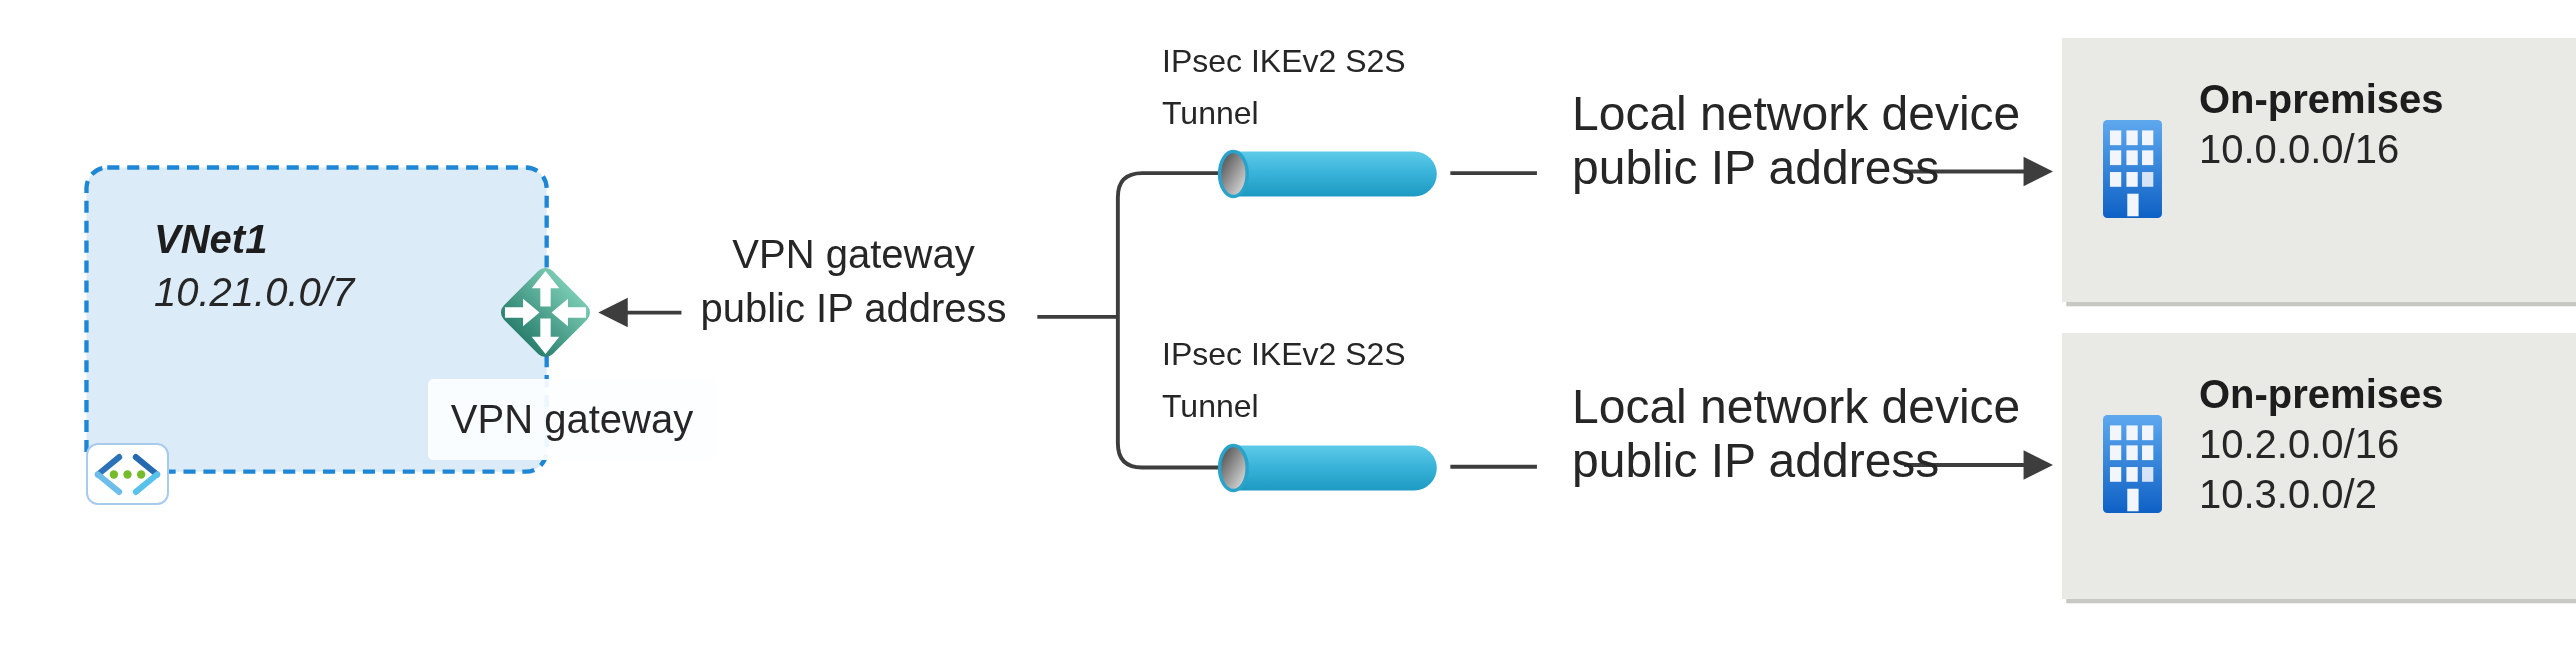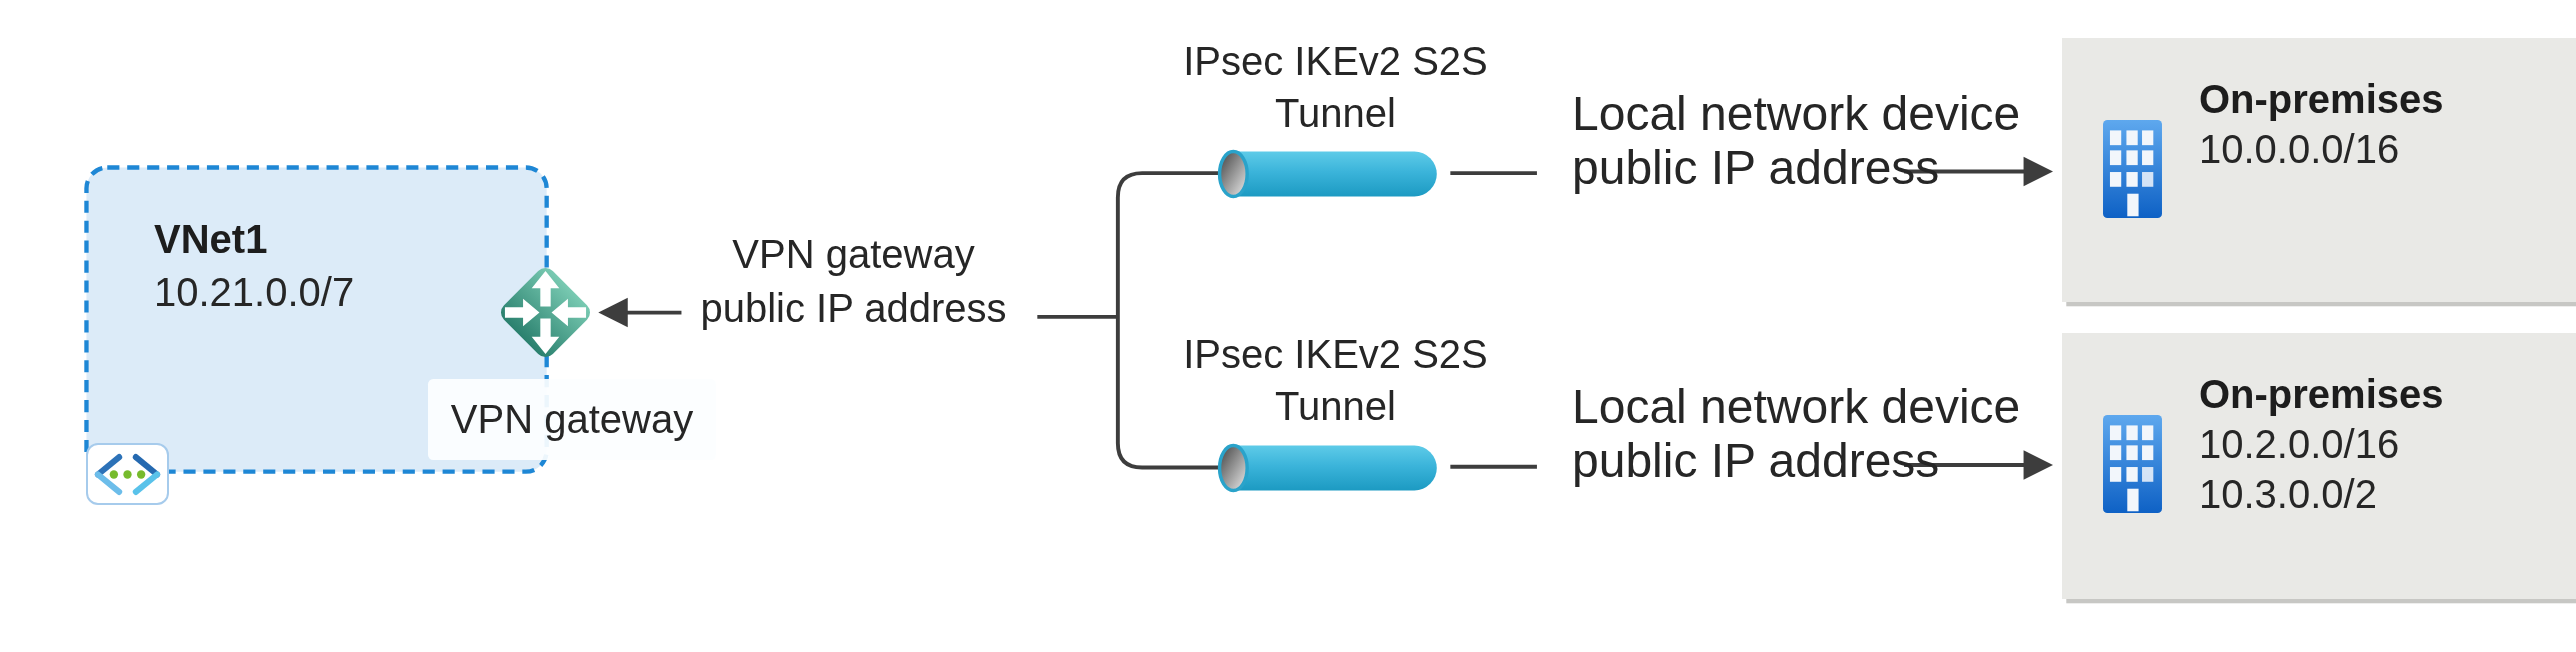--- a/index.html
+++ b/index.html
@@ -6,34 +6,34 @@
   #canvas{
     position:relative;width:2576px;height:652px;overflow:hidden;background:#ffffff;
     font-family:"Liberation Sans",sans-serif;color:#262626;
   }
   .abs{position:absolute;}
   svg{display:block;}
   .txt{font-size:40px;line-height:53px;color:#262626;white-space:nowrap;}
   .bold{font-weight:bold;color:#1d1d1d;}
   
   #vnet-border{left:83px;top:164px;}
-  #vnet-text{left:154px;top:213px;}
+  #vnet-text{left:154px;top:213px;font-style:italic;}
   #vnet-gw-label{
     left:428px;top:379px;width:288px;height:81px;background:rgba(252,254,255,0.93);
     border-radius:5.2px;text-align:center;line-height:81px;font-size:40px;
   }
   #vnet-icon-box{
     left:86px;top:443px;width:83px;height:62px;background:#ffffff;
     border:2.6px solid #a6cbec;border-radius:12px;box-sizing:border-box;
     display:flex;align-items:center;justify-content:center;
   }
   
   #gw-annotation{left:667px;top:227px;width:373px;text-align:center;line-height:54px;font-size:40px;}
   
-  .tunnel-label{width:347px;text-align:center;line-height:52px;font-size:40px;}
+  .tunnel-label{width:347px;text-align:left;line-height:52px;font-size:32px;}
   #tunnel1-label{left:1162px;top:35px;}
   #tunnel2-label{left:1162px;top:328px;}
   
   .device-label{line-height:54px;font-size:48px;}
   #device1-label{left:1572px;top:87px;}
   #device2-label{left:1572px;top:380px;}
   
   .site-box{
     width:482px;background:#e9e9e6;box-shadow:4.3px 4.3px 0 #c7c7c4;padding-left:45px;
   }

